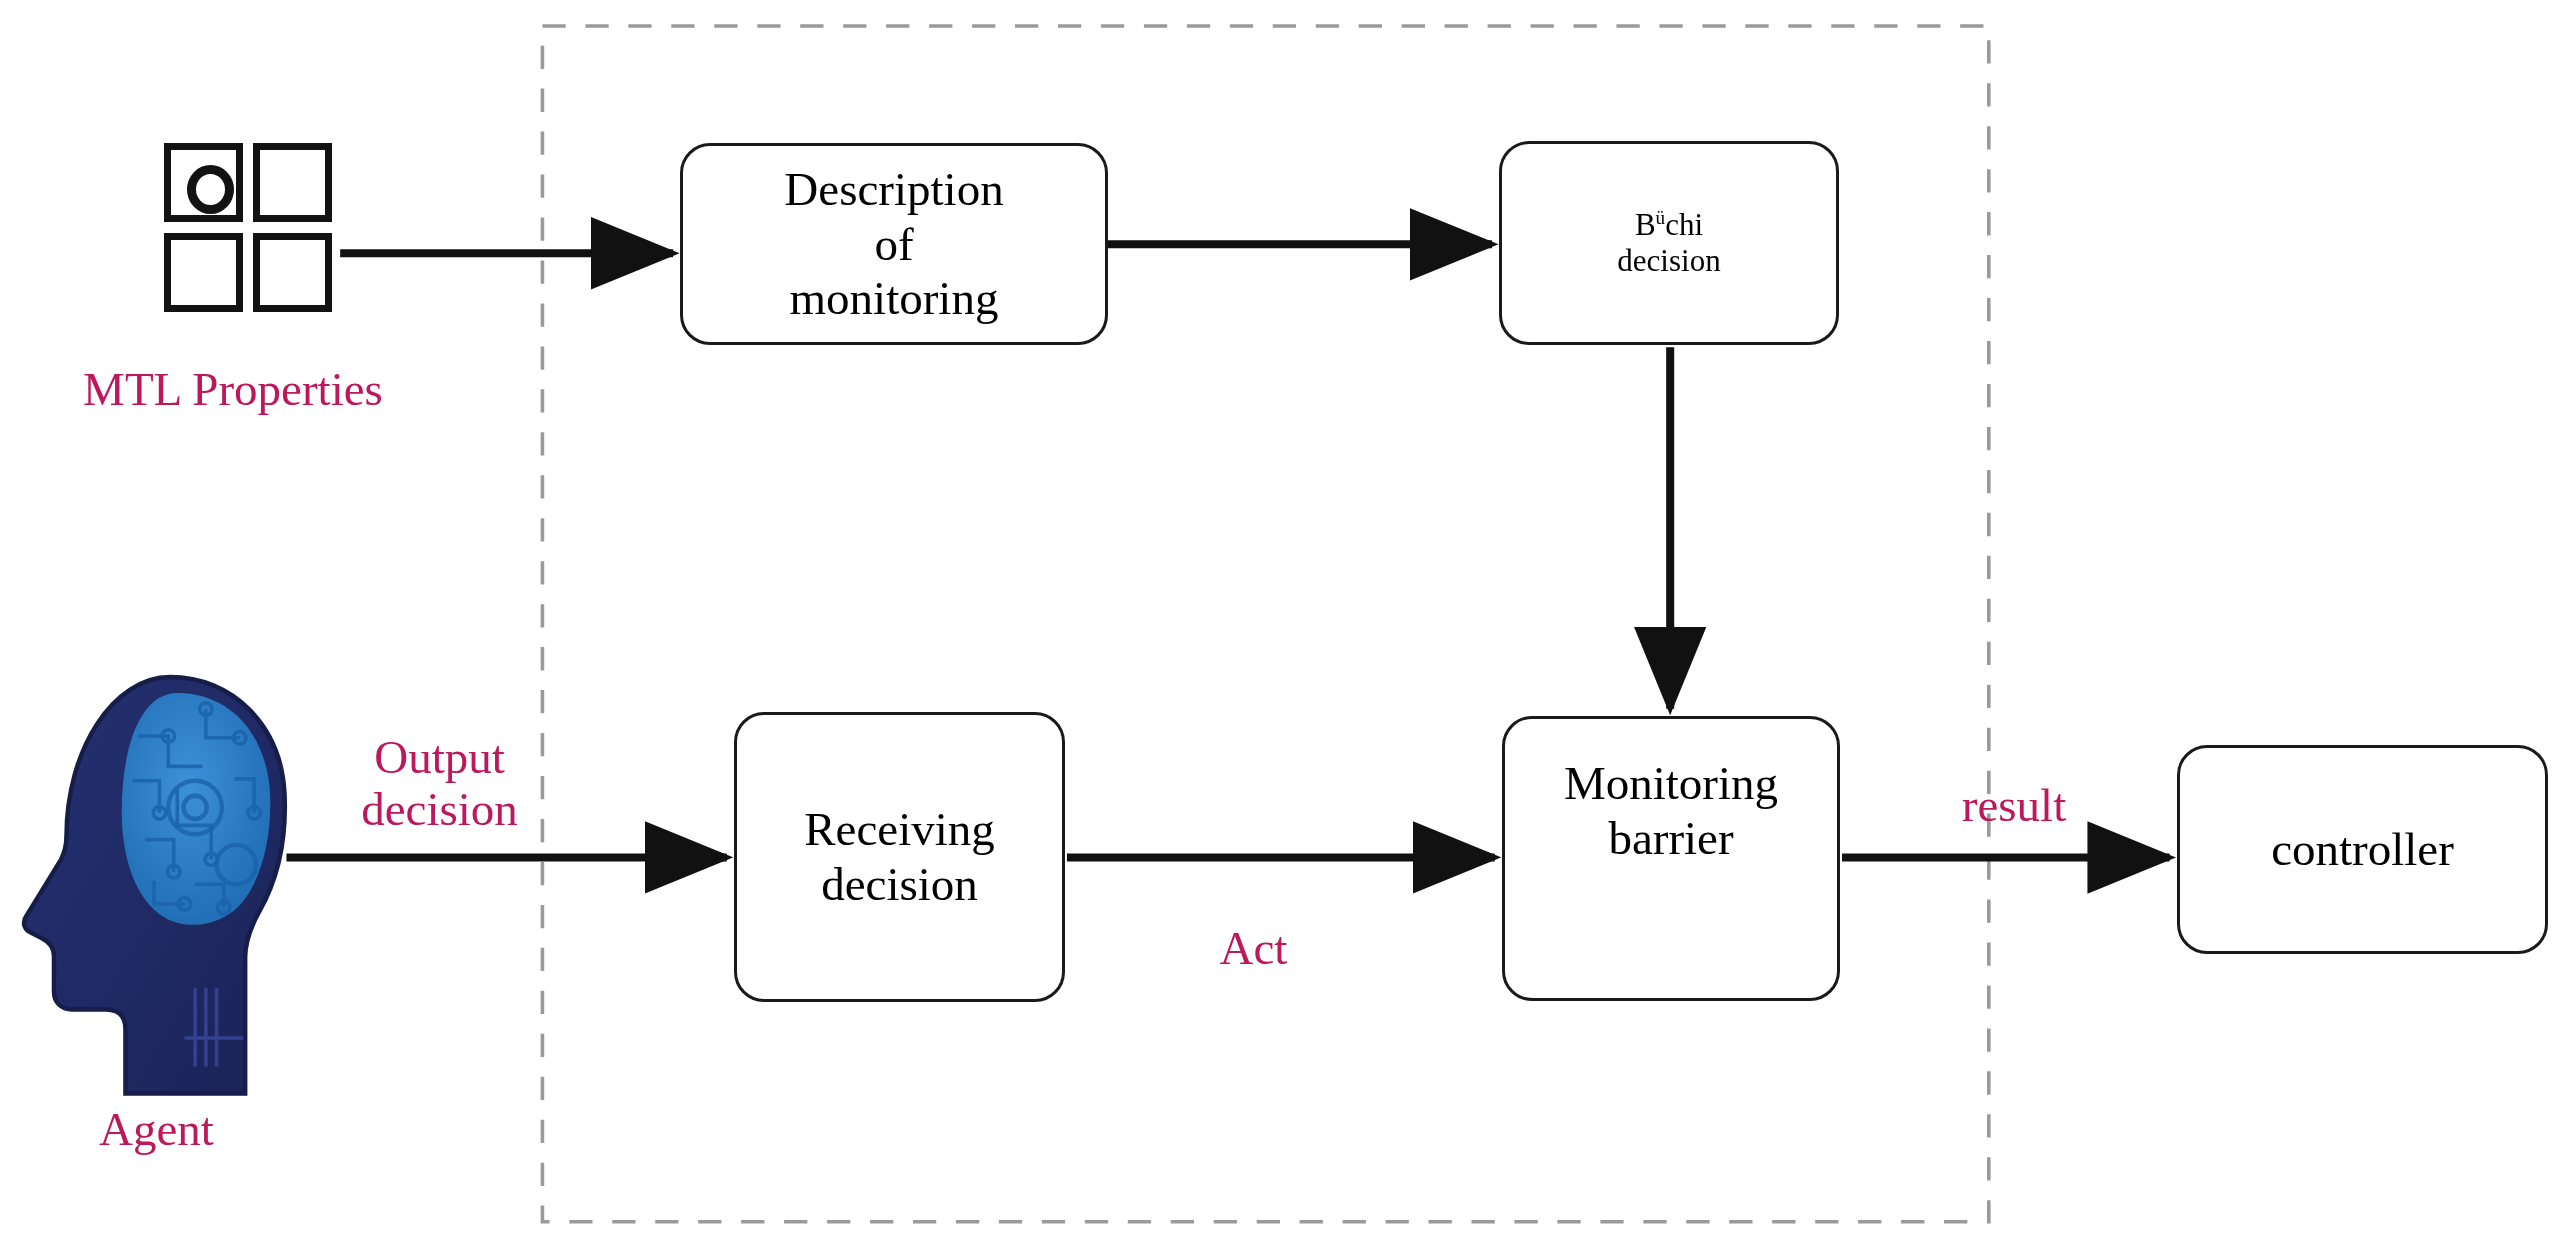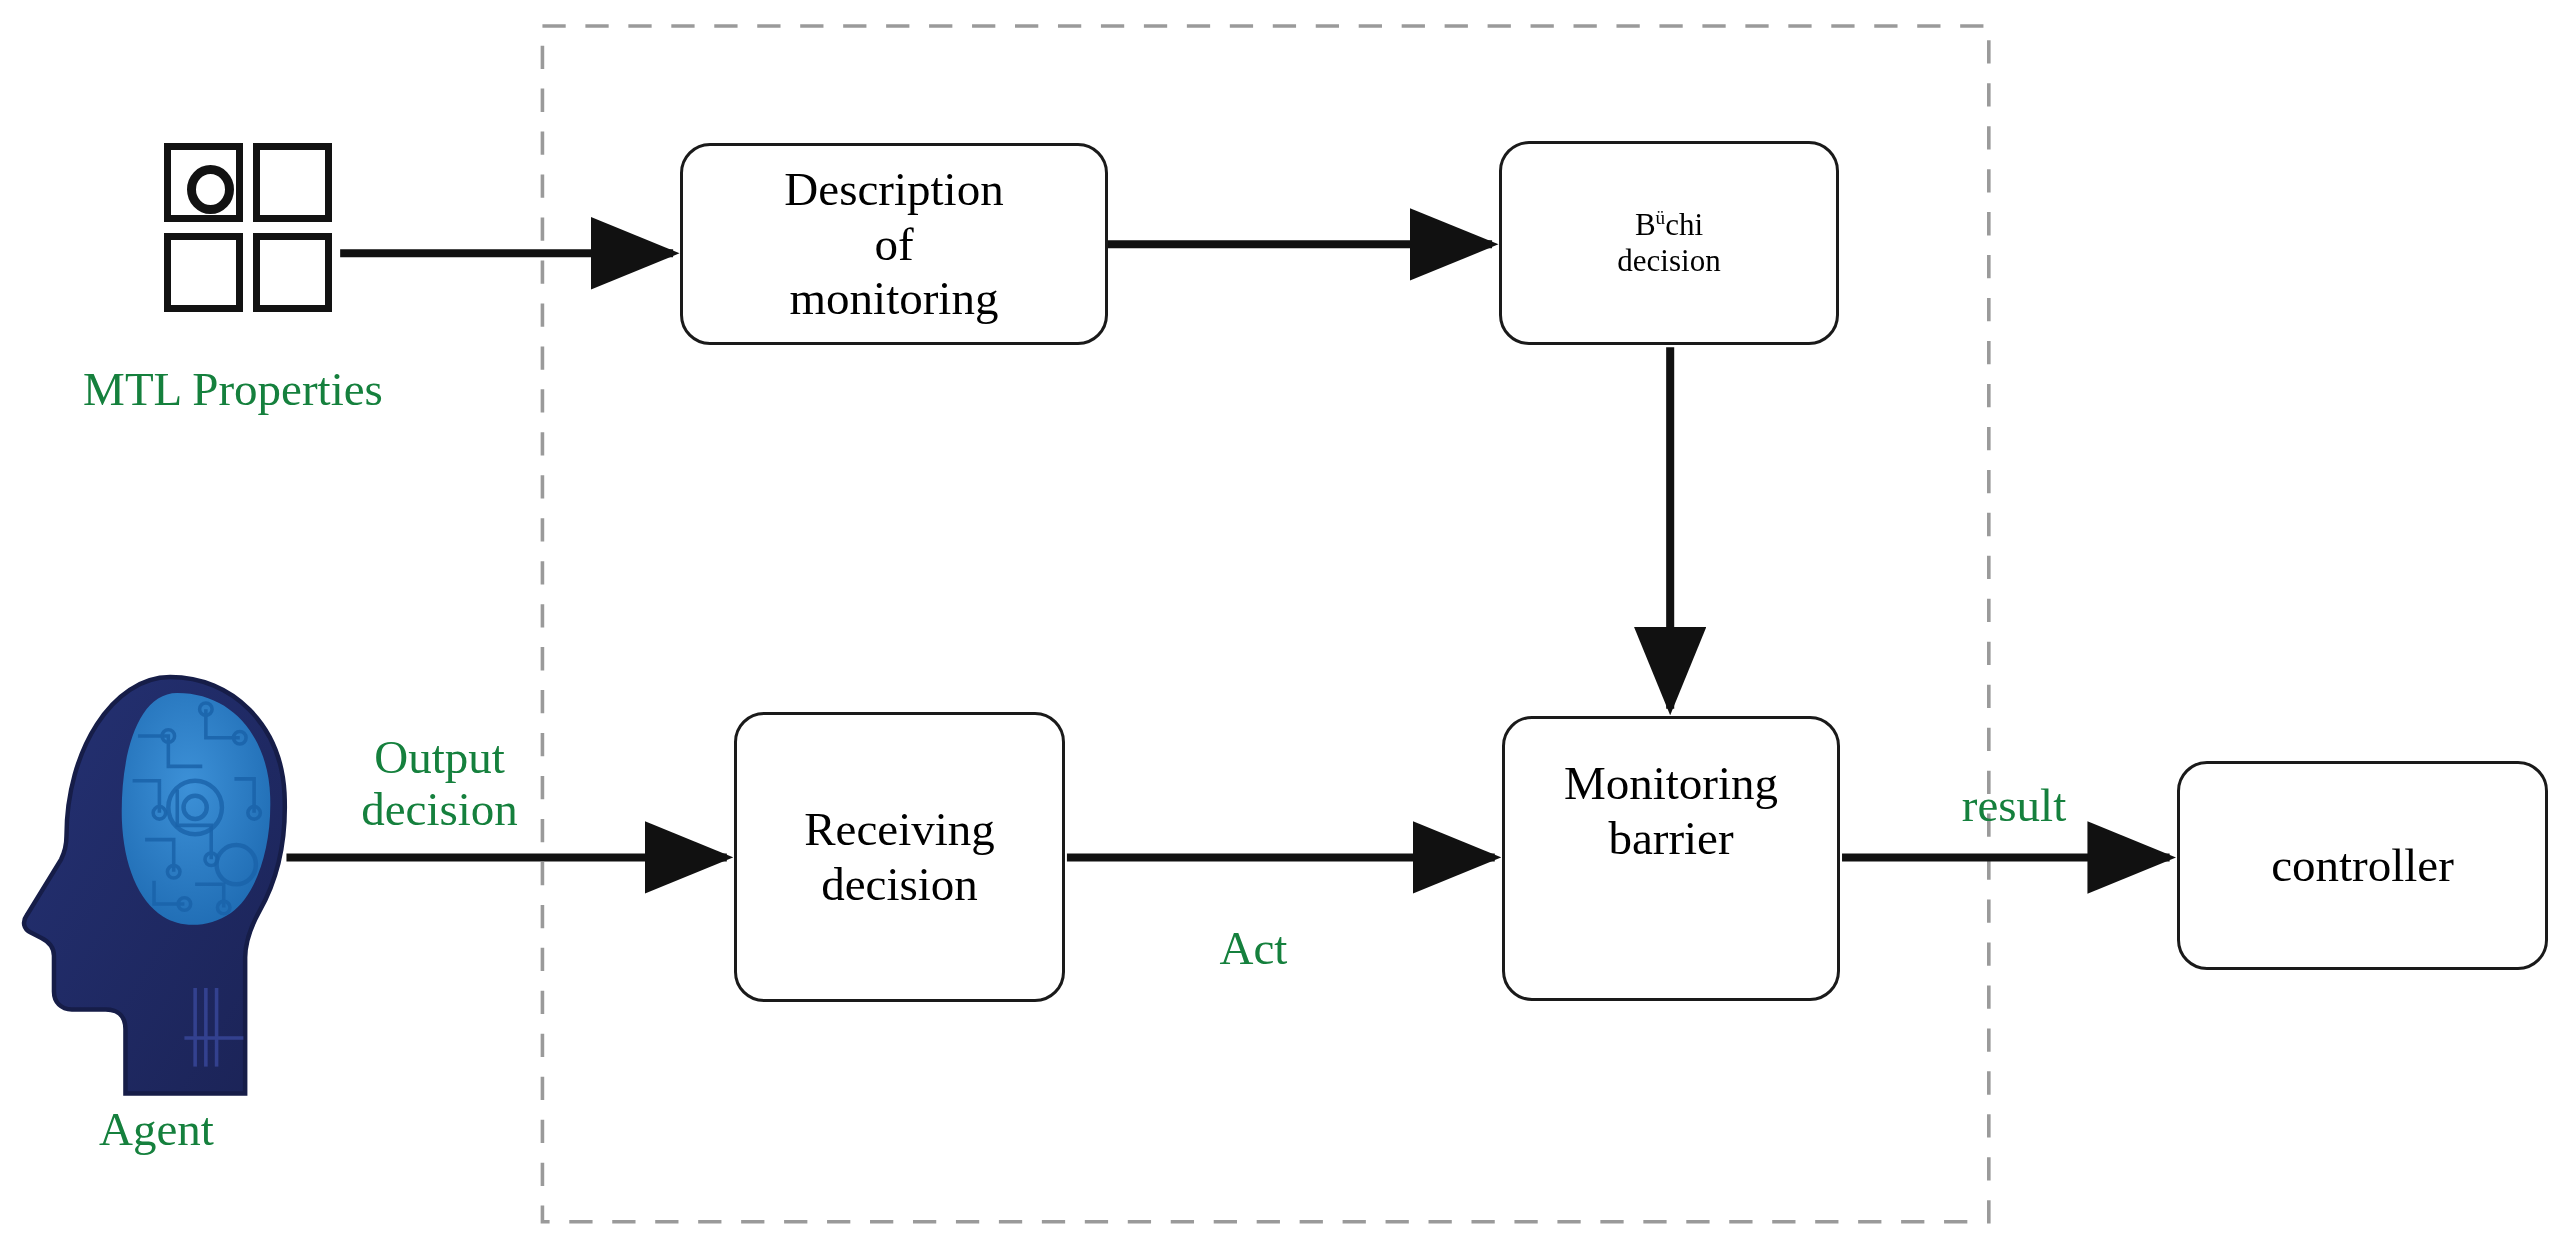--- a/index.html
+++ b/index.html
@@ -27,35 +27,35 @@
     color:#000;
   }
   .node .line{display:block;white-space:nowrap;}
 
   
   #node-description{left:680px;  top:143px;  width:428px; height:202px; font-size:47px;}
   #node-buchi      {left:1499px; top:141px;  width:340px; height:204px; font-size:31px;}
   #node-receiving  {left:734px;  top:712px;  width:331px; height:290px; font-size:47px;}
   #node-barrier    {left:1502px; top:716px;  width:338px; height:285px; font-size:47px;
                     justify-content:flex-start; padding-top:32px;}
-  #node-controller {left:2177px; top:745px;  width:371px; height:209px; font-size:47px;margin-top:16px;}
+  #node-controller {left:2177px; top:745px;  width:371px; height:209px; font-size:47px;}
 
   
   .raised-u{
     font-size:0.62em;
     vertical-align:0.55em;
     letter-spacing:0;
   }
 
   
   .flabel{
     position:absolute;
     font-size:47px;
     line-height:1.12;
-    color:#15803d;
+    color:#be185d;
     text-align:center;
     white-space:nowrap;
   }
   #label-mtl       {left:27px;  top:363px;  width:412px;}
   #label-agent     {left:18px;  top:1103px; width:277px;}
   #label-output    {left:292px; top:732px;  width:295px; line-height:1.1;}
   #label-act       {left:1155px;top:922px; width:197px;}
   #label-result    {left:1902px;top:779px;  width:224px;}
 
   

